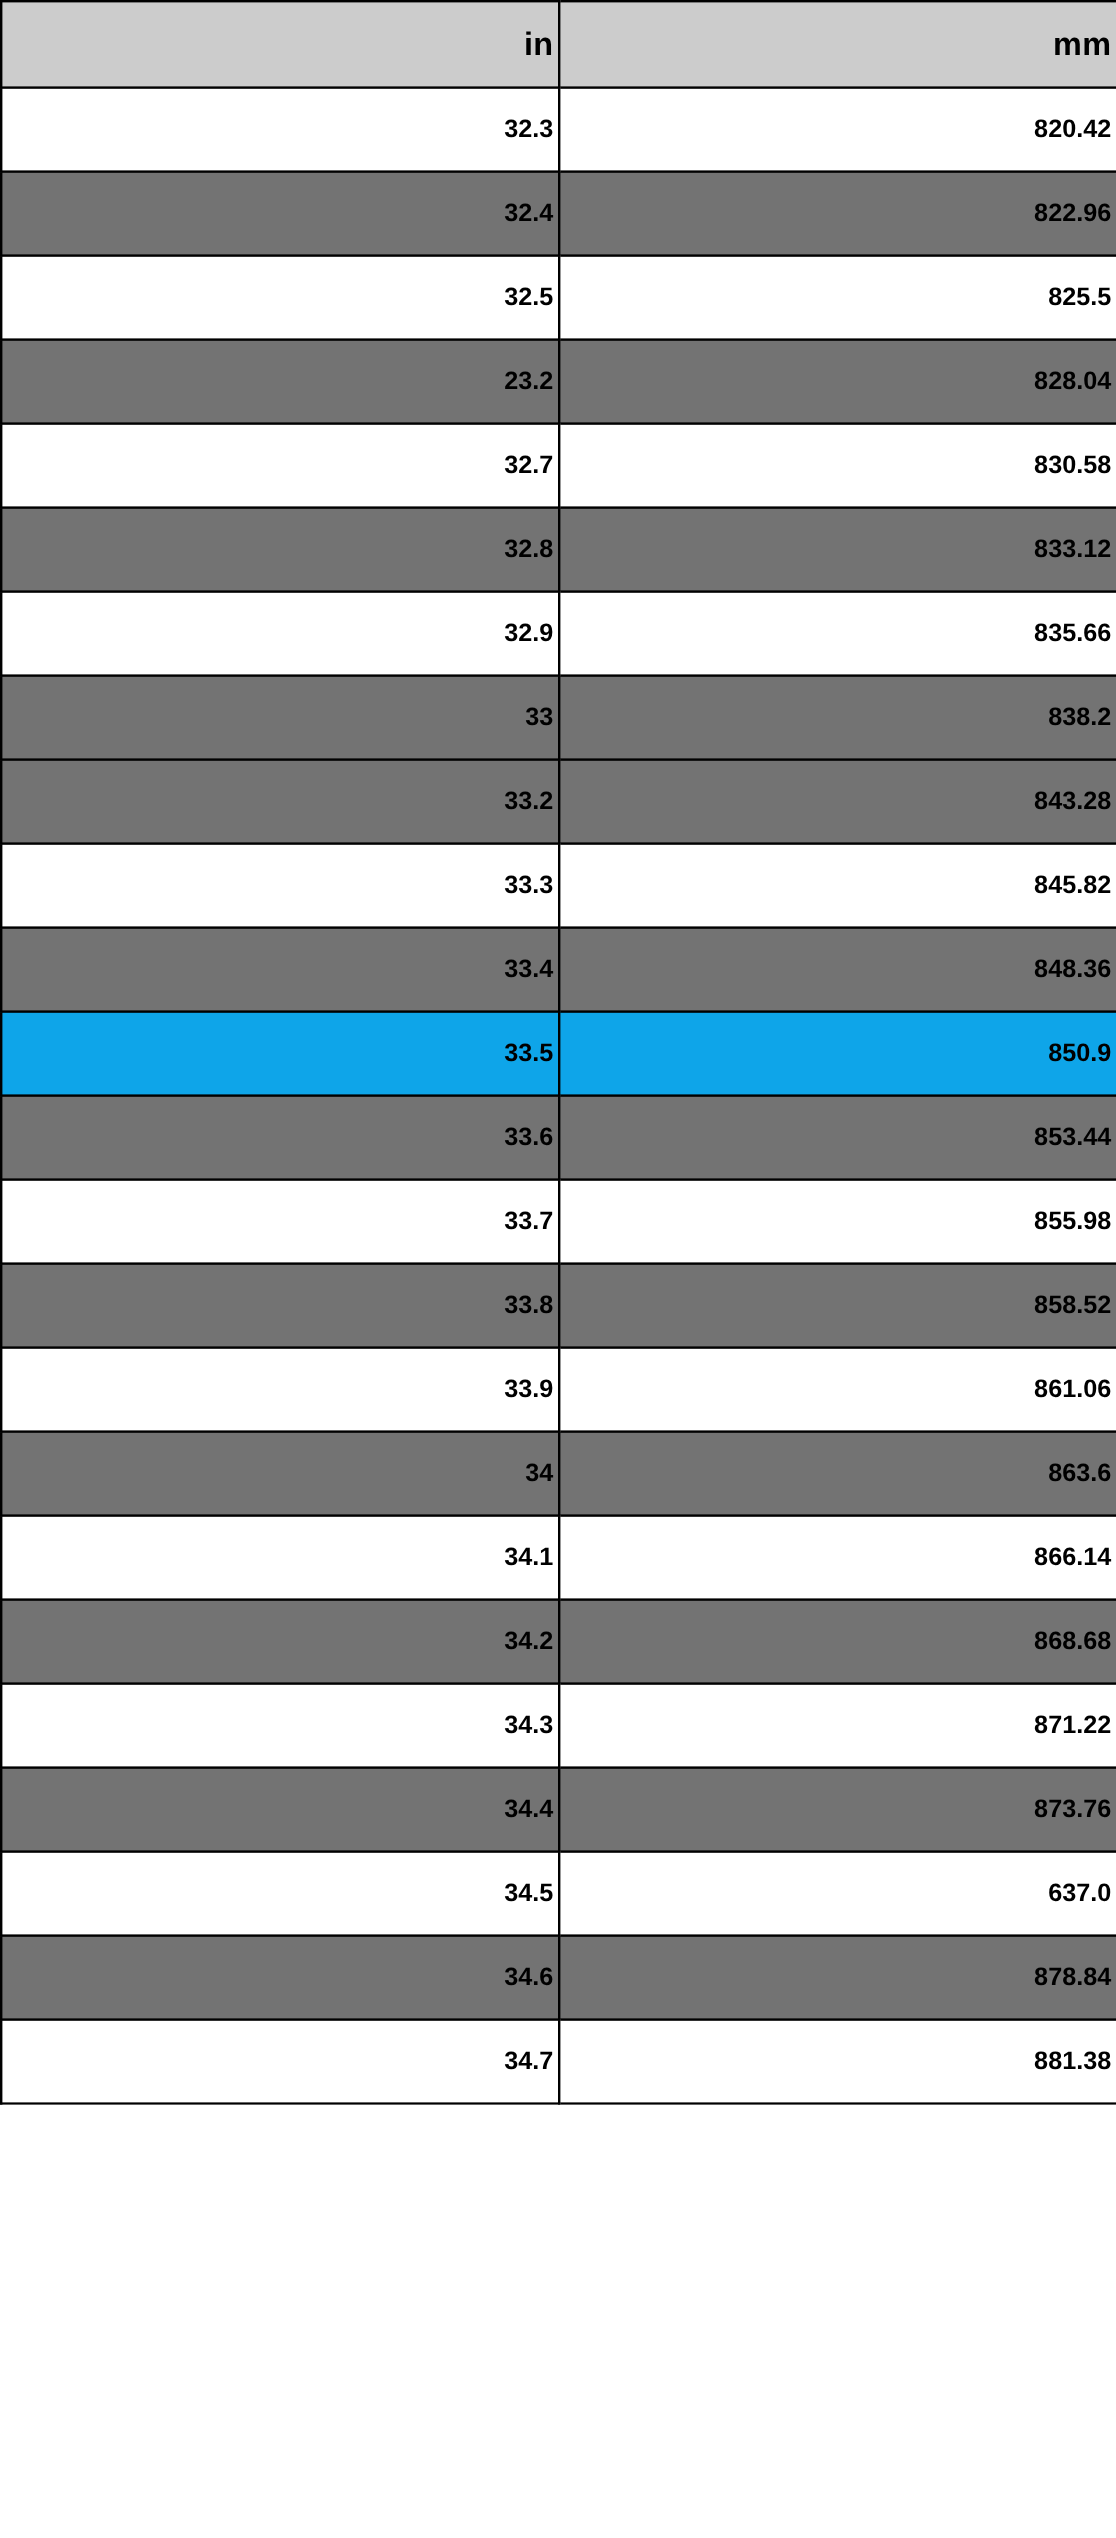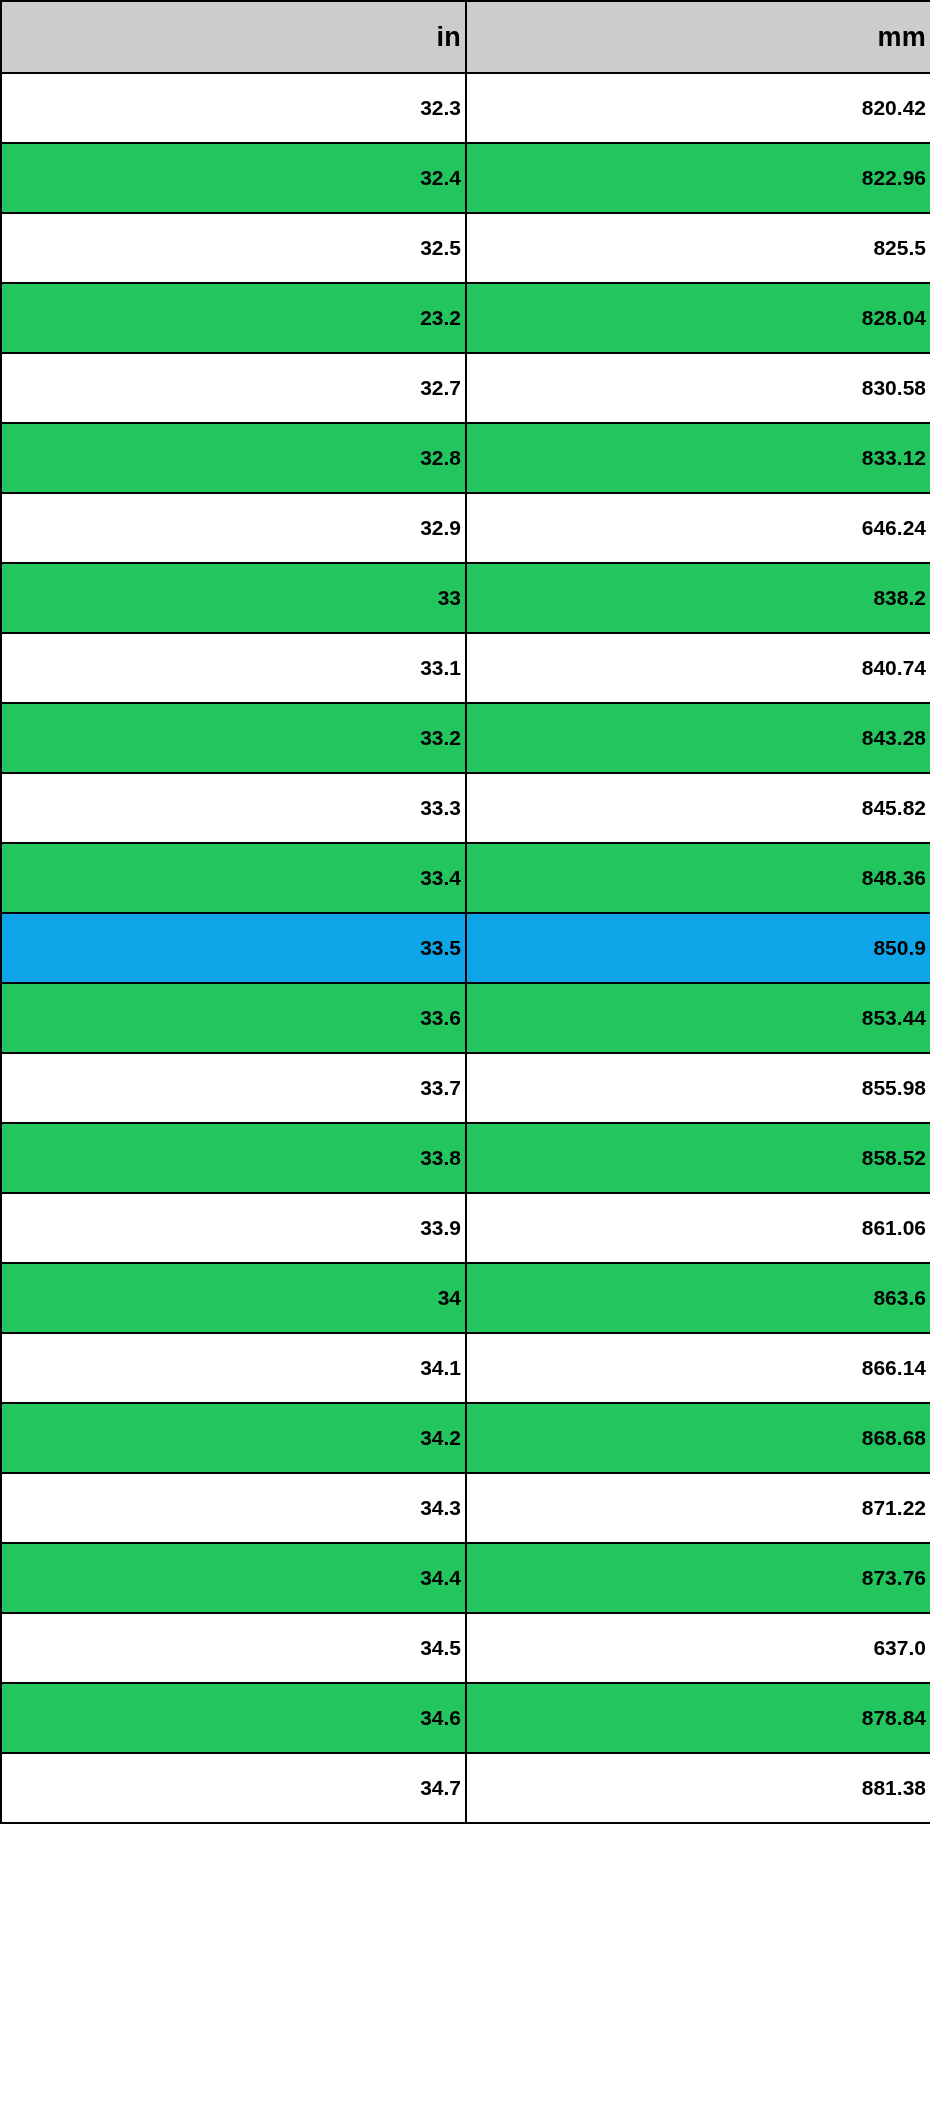--- a/index.html
+++ b/index.html
@@ -36,21 +36,21 @@
   }
   #conversion-table tbody td {
     height: 60px;
     font-size: 21px;
     font-weight: bold;
   }
   #conversion-table tbody tr.row-odd td {
     background: #ffffff;
   }
   #conversion-table tbody tr.row-even td {
-    background: #22c55e;
+    background: #737373;
   }
   #conversion-table tbody tr.row-highlight td {
     background: #0ea5e9;
   }
 </style>
 </head>
 <body>
 
 <table id="conversion-table">
   <colgroup>
@@ -83,29 +83,25 @@
       <tr class="row-odd">
         <td>32.7</td>
         <td>830.58</td>
       </tr>
       <tr class="row-even">
         <td>32.8</td>
         <td>833.12</td>
       </tr>
       <tr class="row-odd">
         <td>32.9</td>
-        <td>646.24</td>
+        <td>835.66</td>
       </tr>
       <tr class="row-even">
         <td>33</td>
         <td>838.2</td>
-      </tr>
-      <tr class="row-odd">
-        <td>33.1</td>
-        <td>840.74</td>
       </tr>
       <tr class="row-even">
         <td>33.2</td>
         <td>843.28</td>
       </tr>
       <tr class="row-odd">
         <td>33.3</td>
         <td>845.82</td>
       </tr>
       <tr class="row-even">

